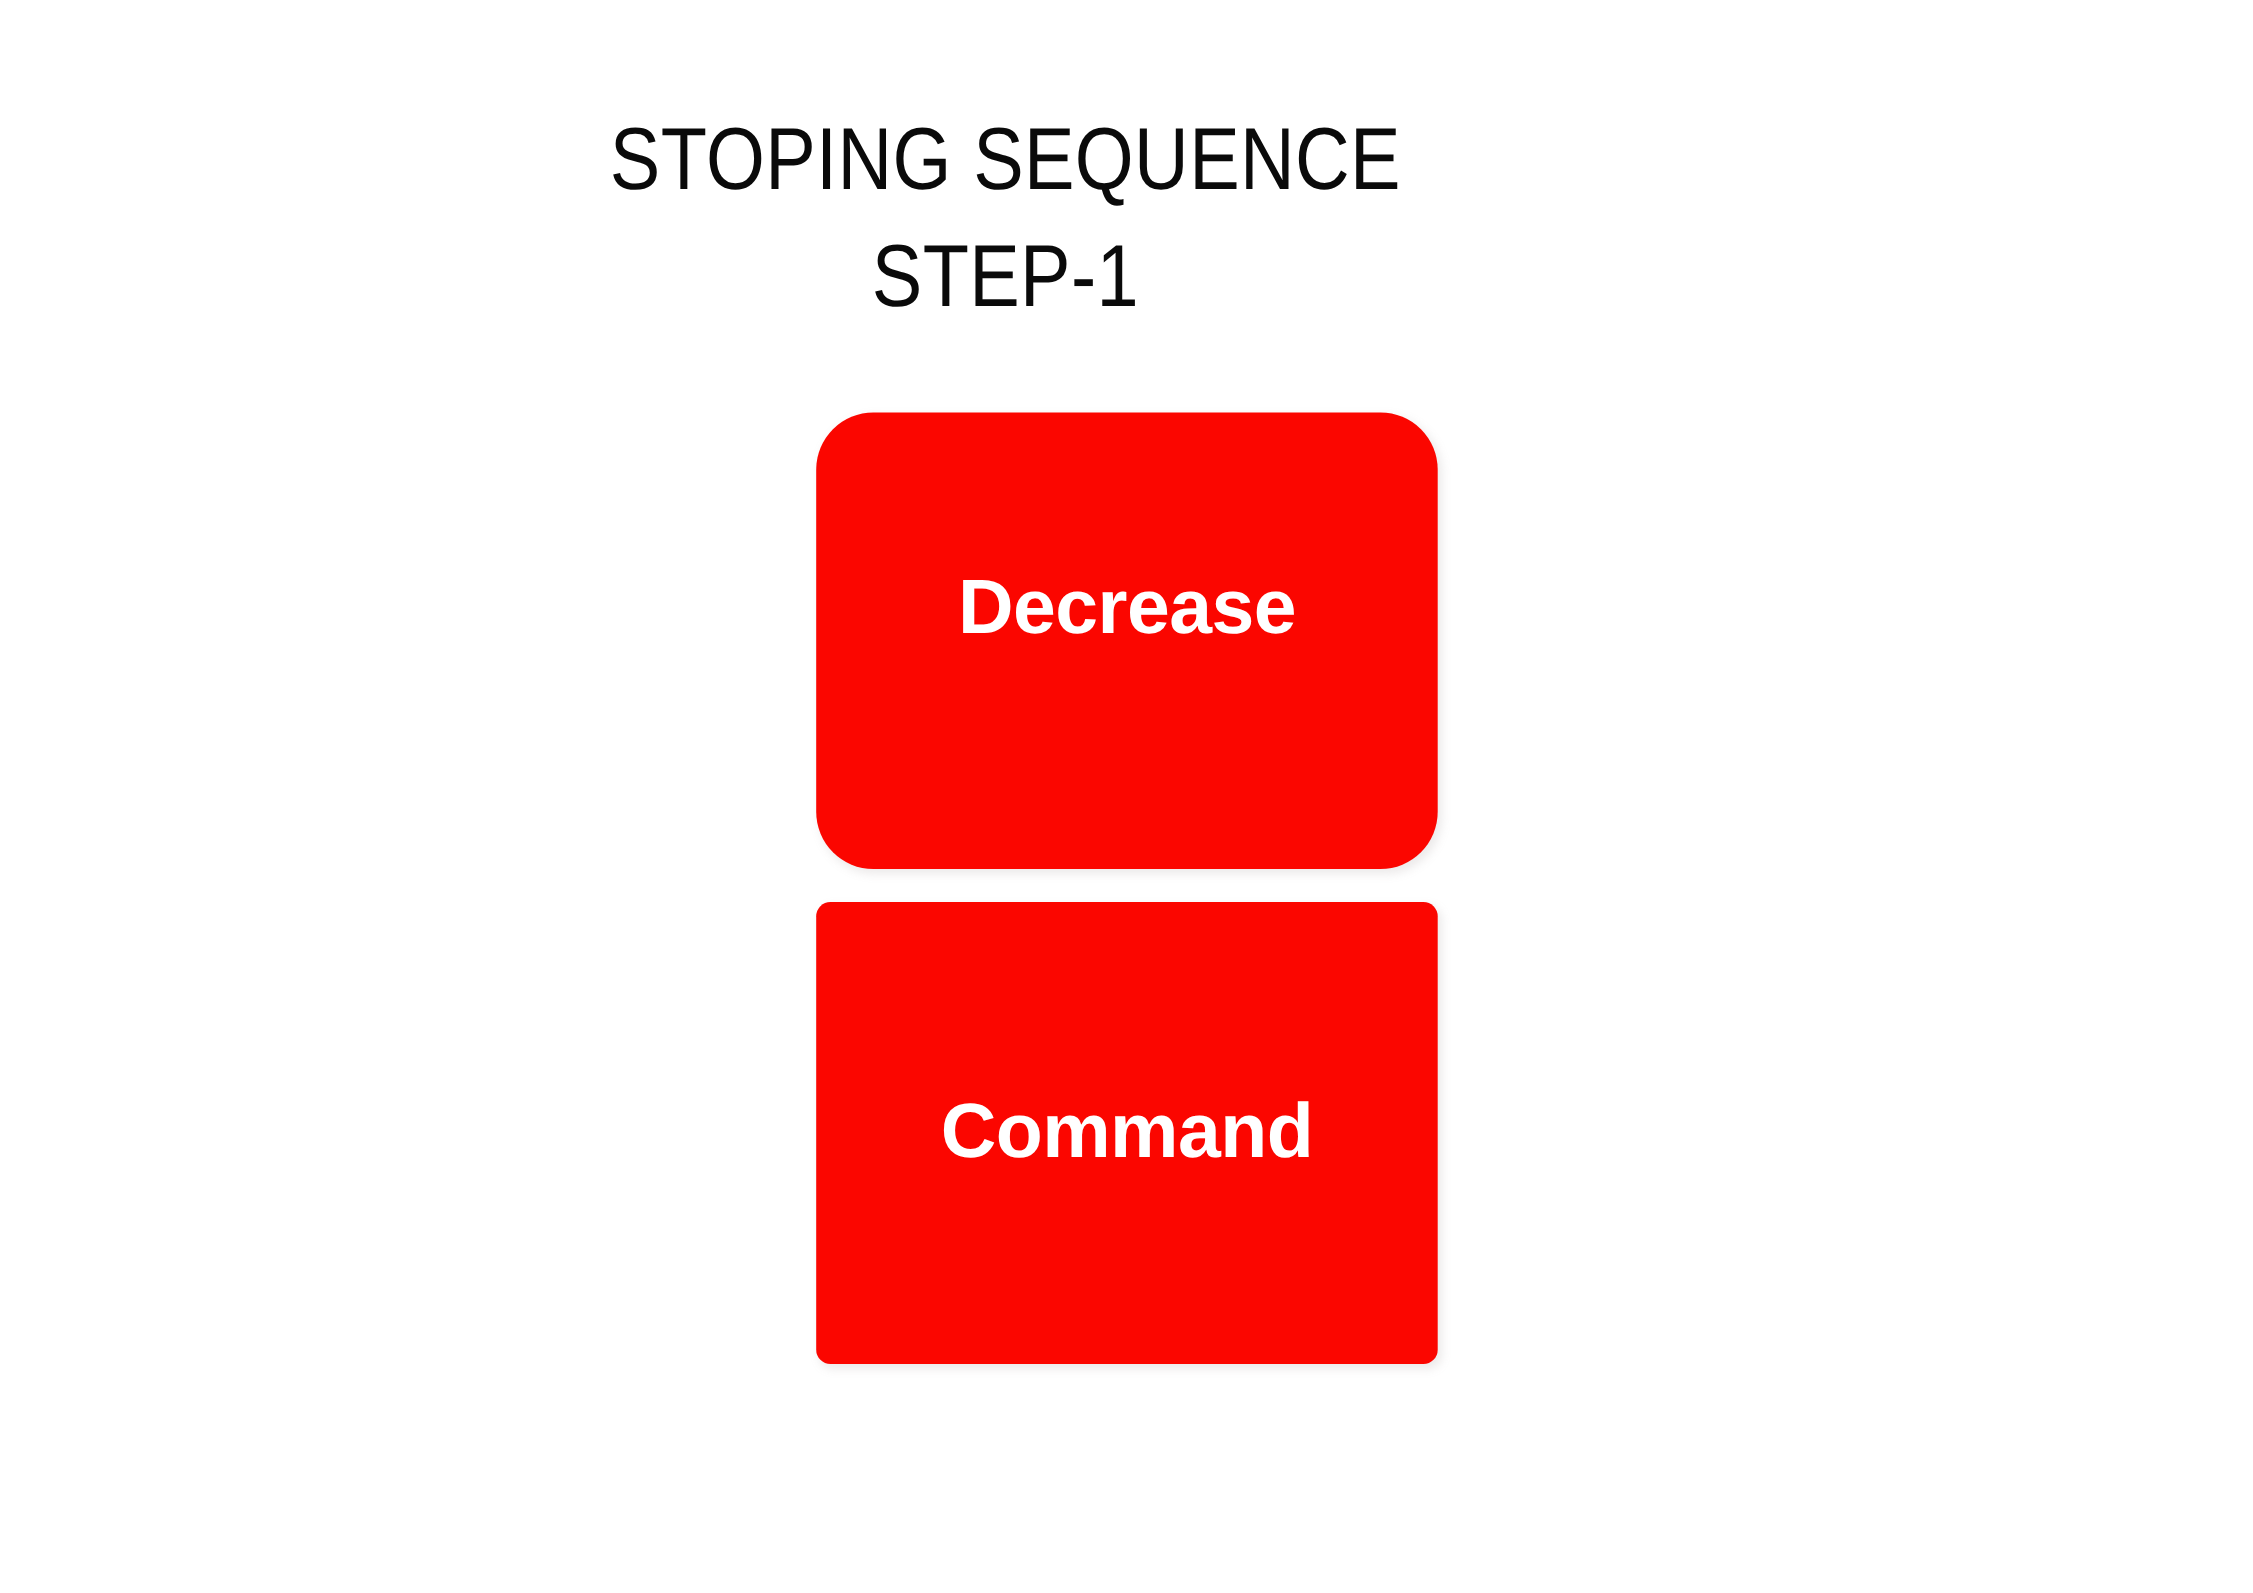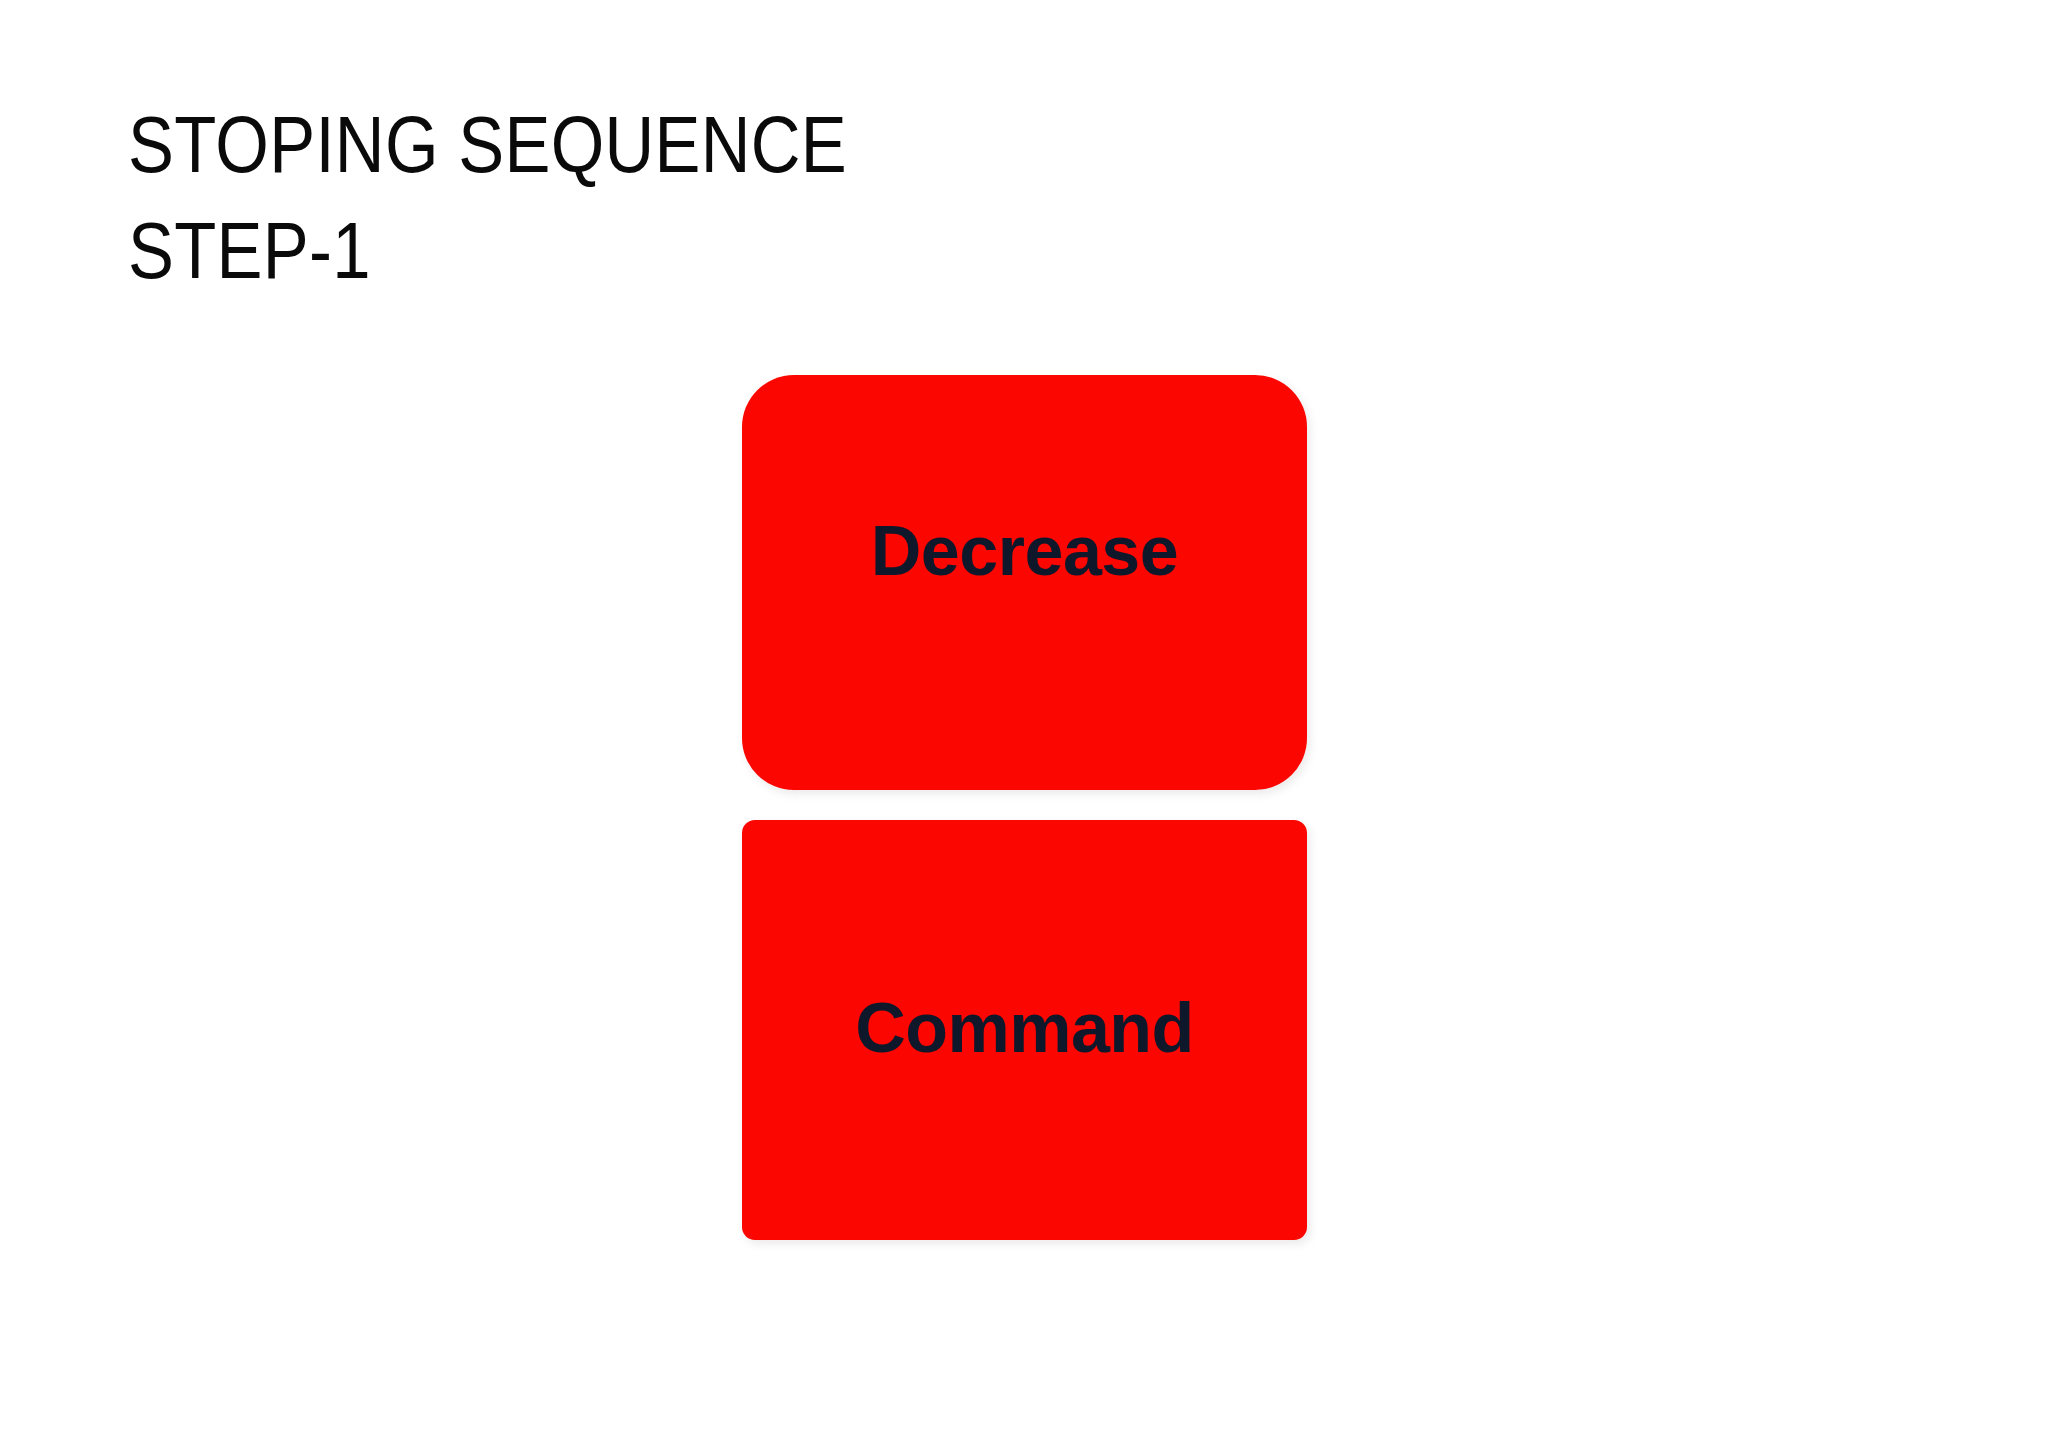--- a/index.html
+++ b/index.html
@@ -21,20 +21,21 @@
     height: 1448px;
     background: #ffffff;
   }
 
   
   .title-block {
     position: absolute;
     left: 0;
     top: 104px;
     width: 1828px;
+    text-align: center;
     line-height: 1.02;
   }
   .title-line {
     display: block;
     color: #0a0a0a;
     font-family: "Liberation Sans Narrow", "Liberation Sans", "DejaVu Sans Condensed", sans-serif;
     font-size: 80px;
     font-weight: 400;
     letter-spacing: 0.4px;
     transform: scaleX(0.86);
@@ -68,21 +69,21 @@
 
   #box-command-dtl-stop {
     top: 820px;
     height: 420px;
     padding-bottom: 4px;
     border-radius: 13px;
   }
 
   .box-line {
     display: block;
-    color: #0f172a;
+    color: #ffffff;
     font-family: "Liberation Sans", "DejaVu Sans", sans-serif;
     font-weight: bold;
     font-size: 70px;
     line-height: 1.23;
     text-align: center;
     white-space: nowrap;
     letter-spacing: -0.5px;
   }
 </style>
 </head>

